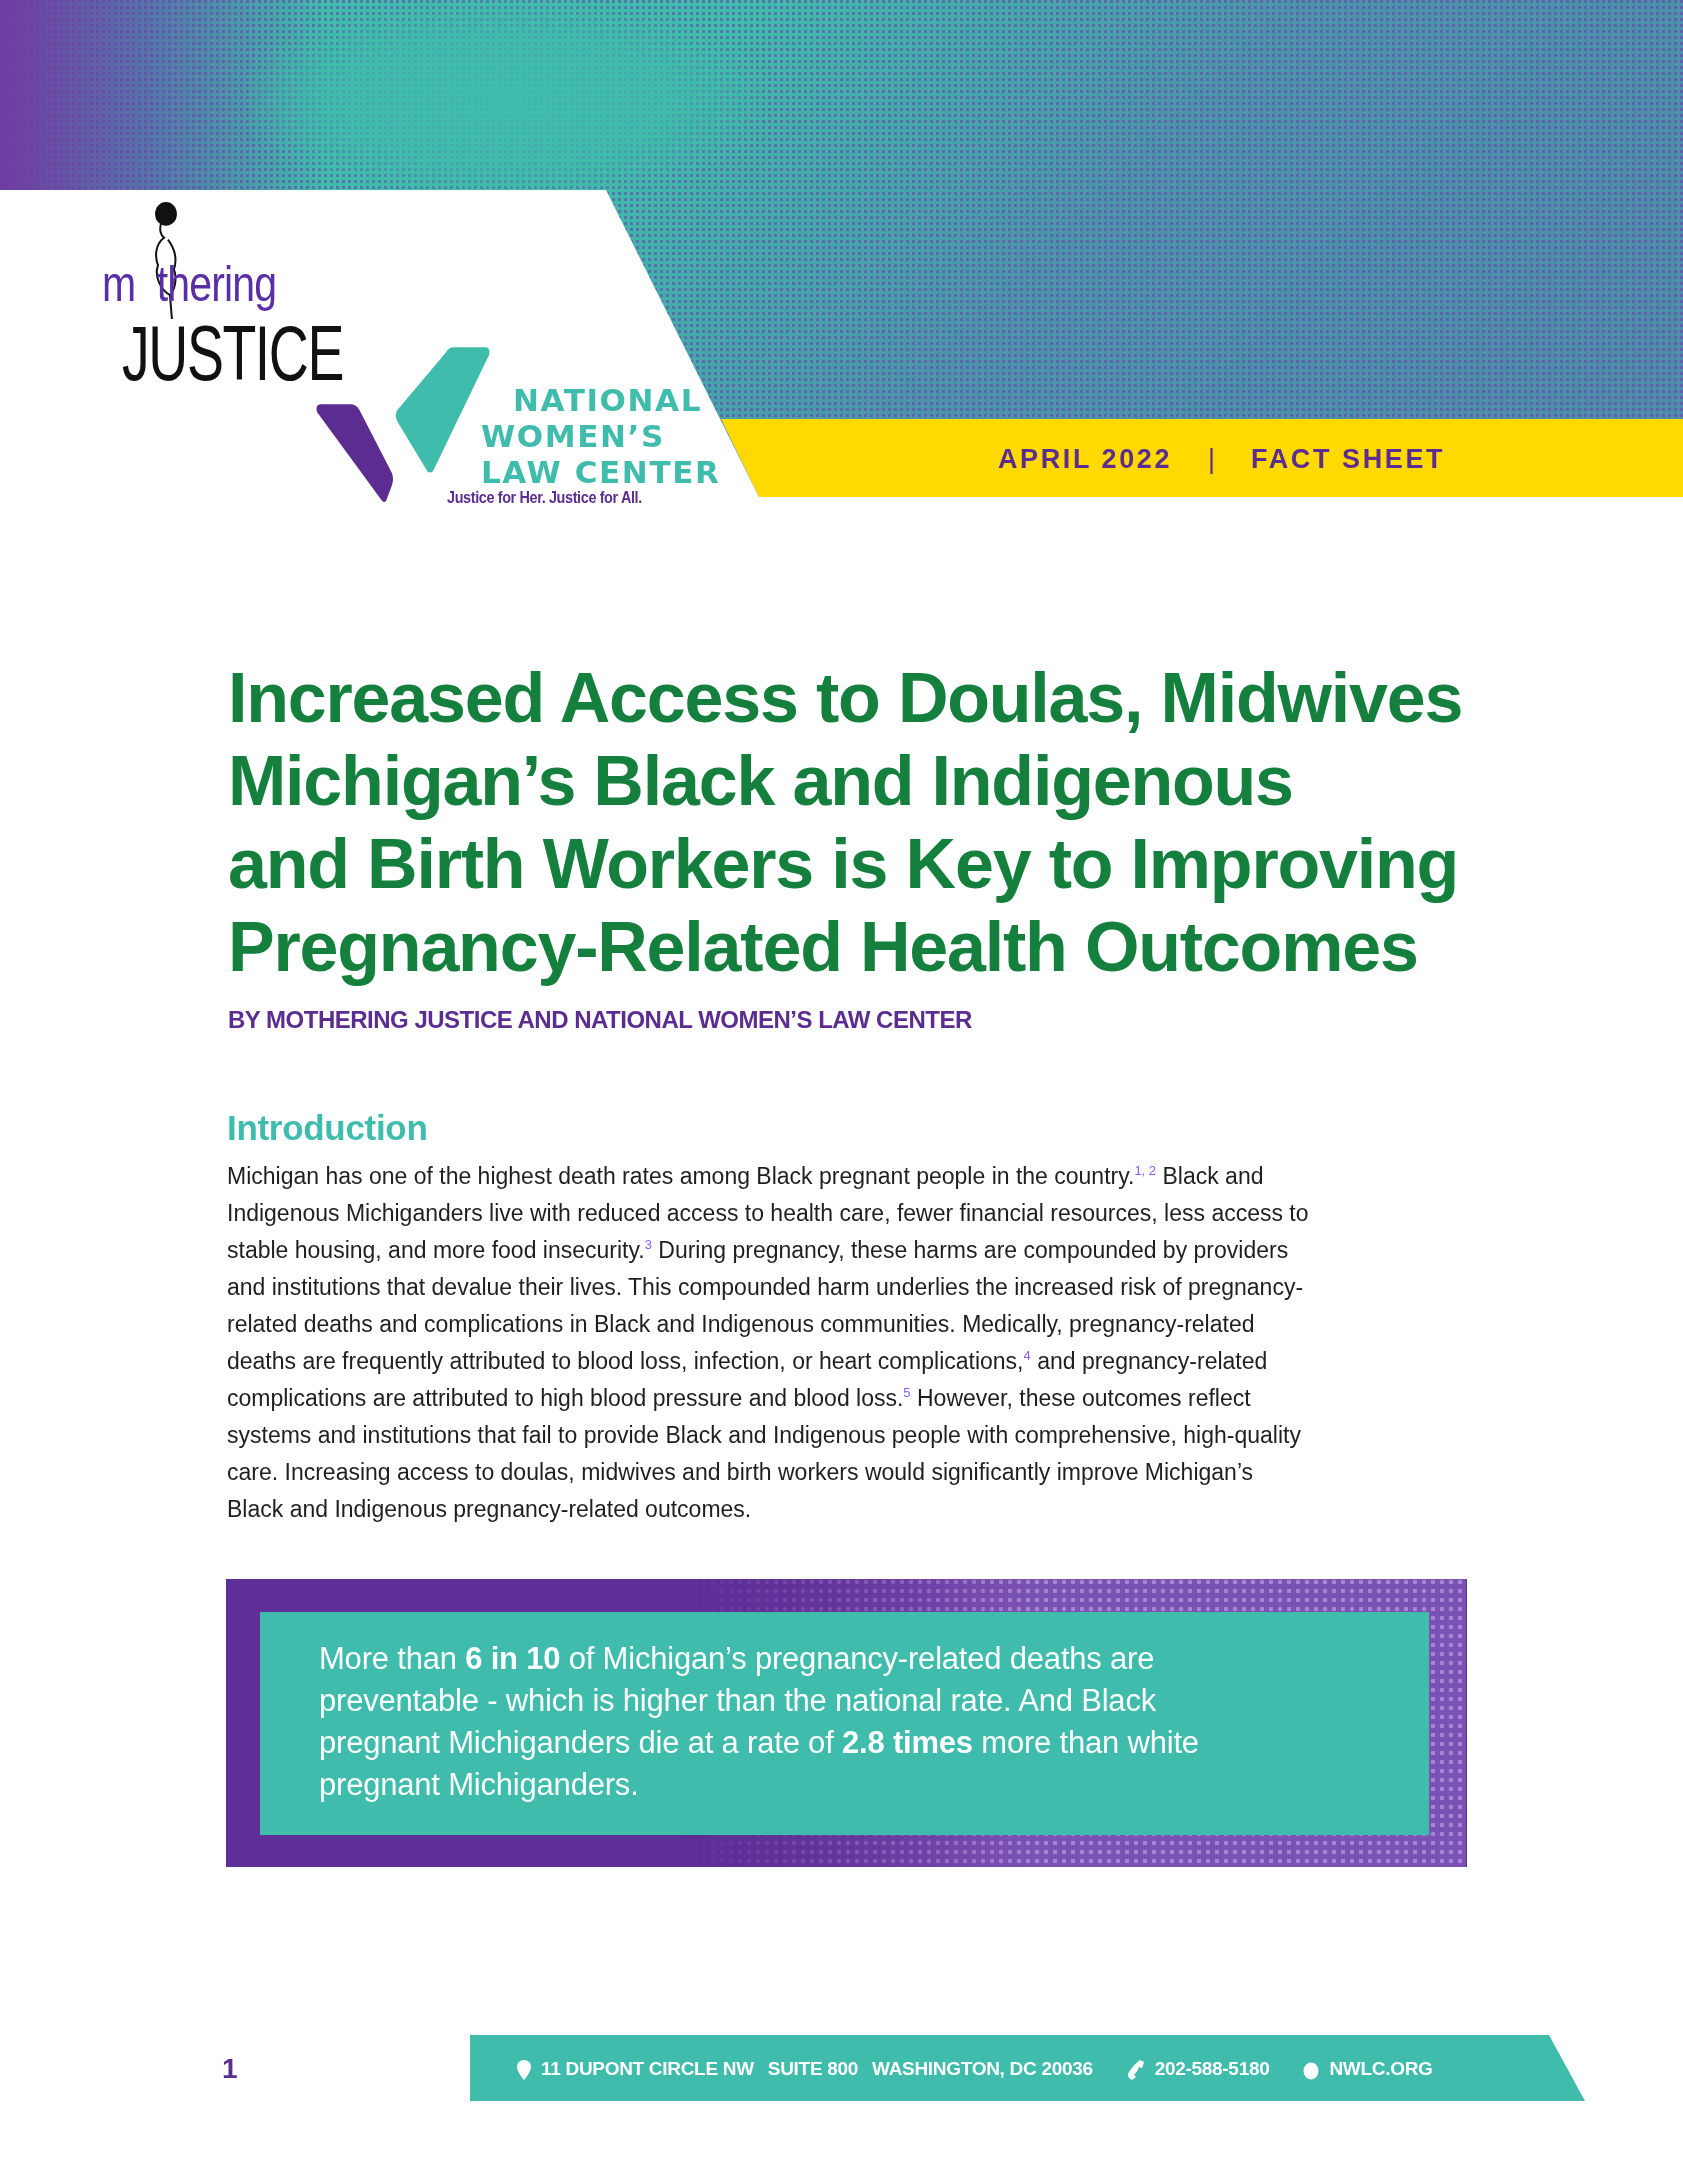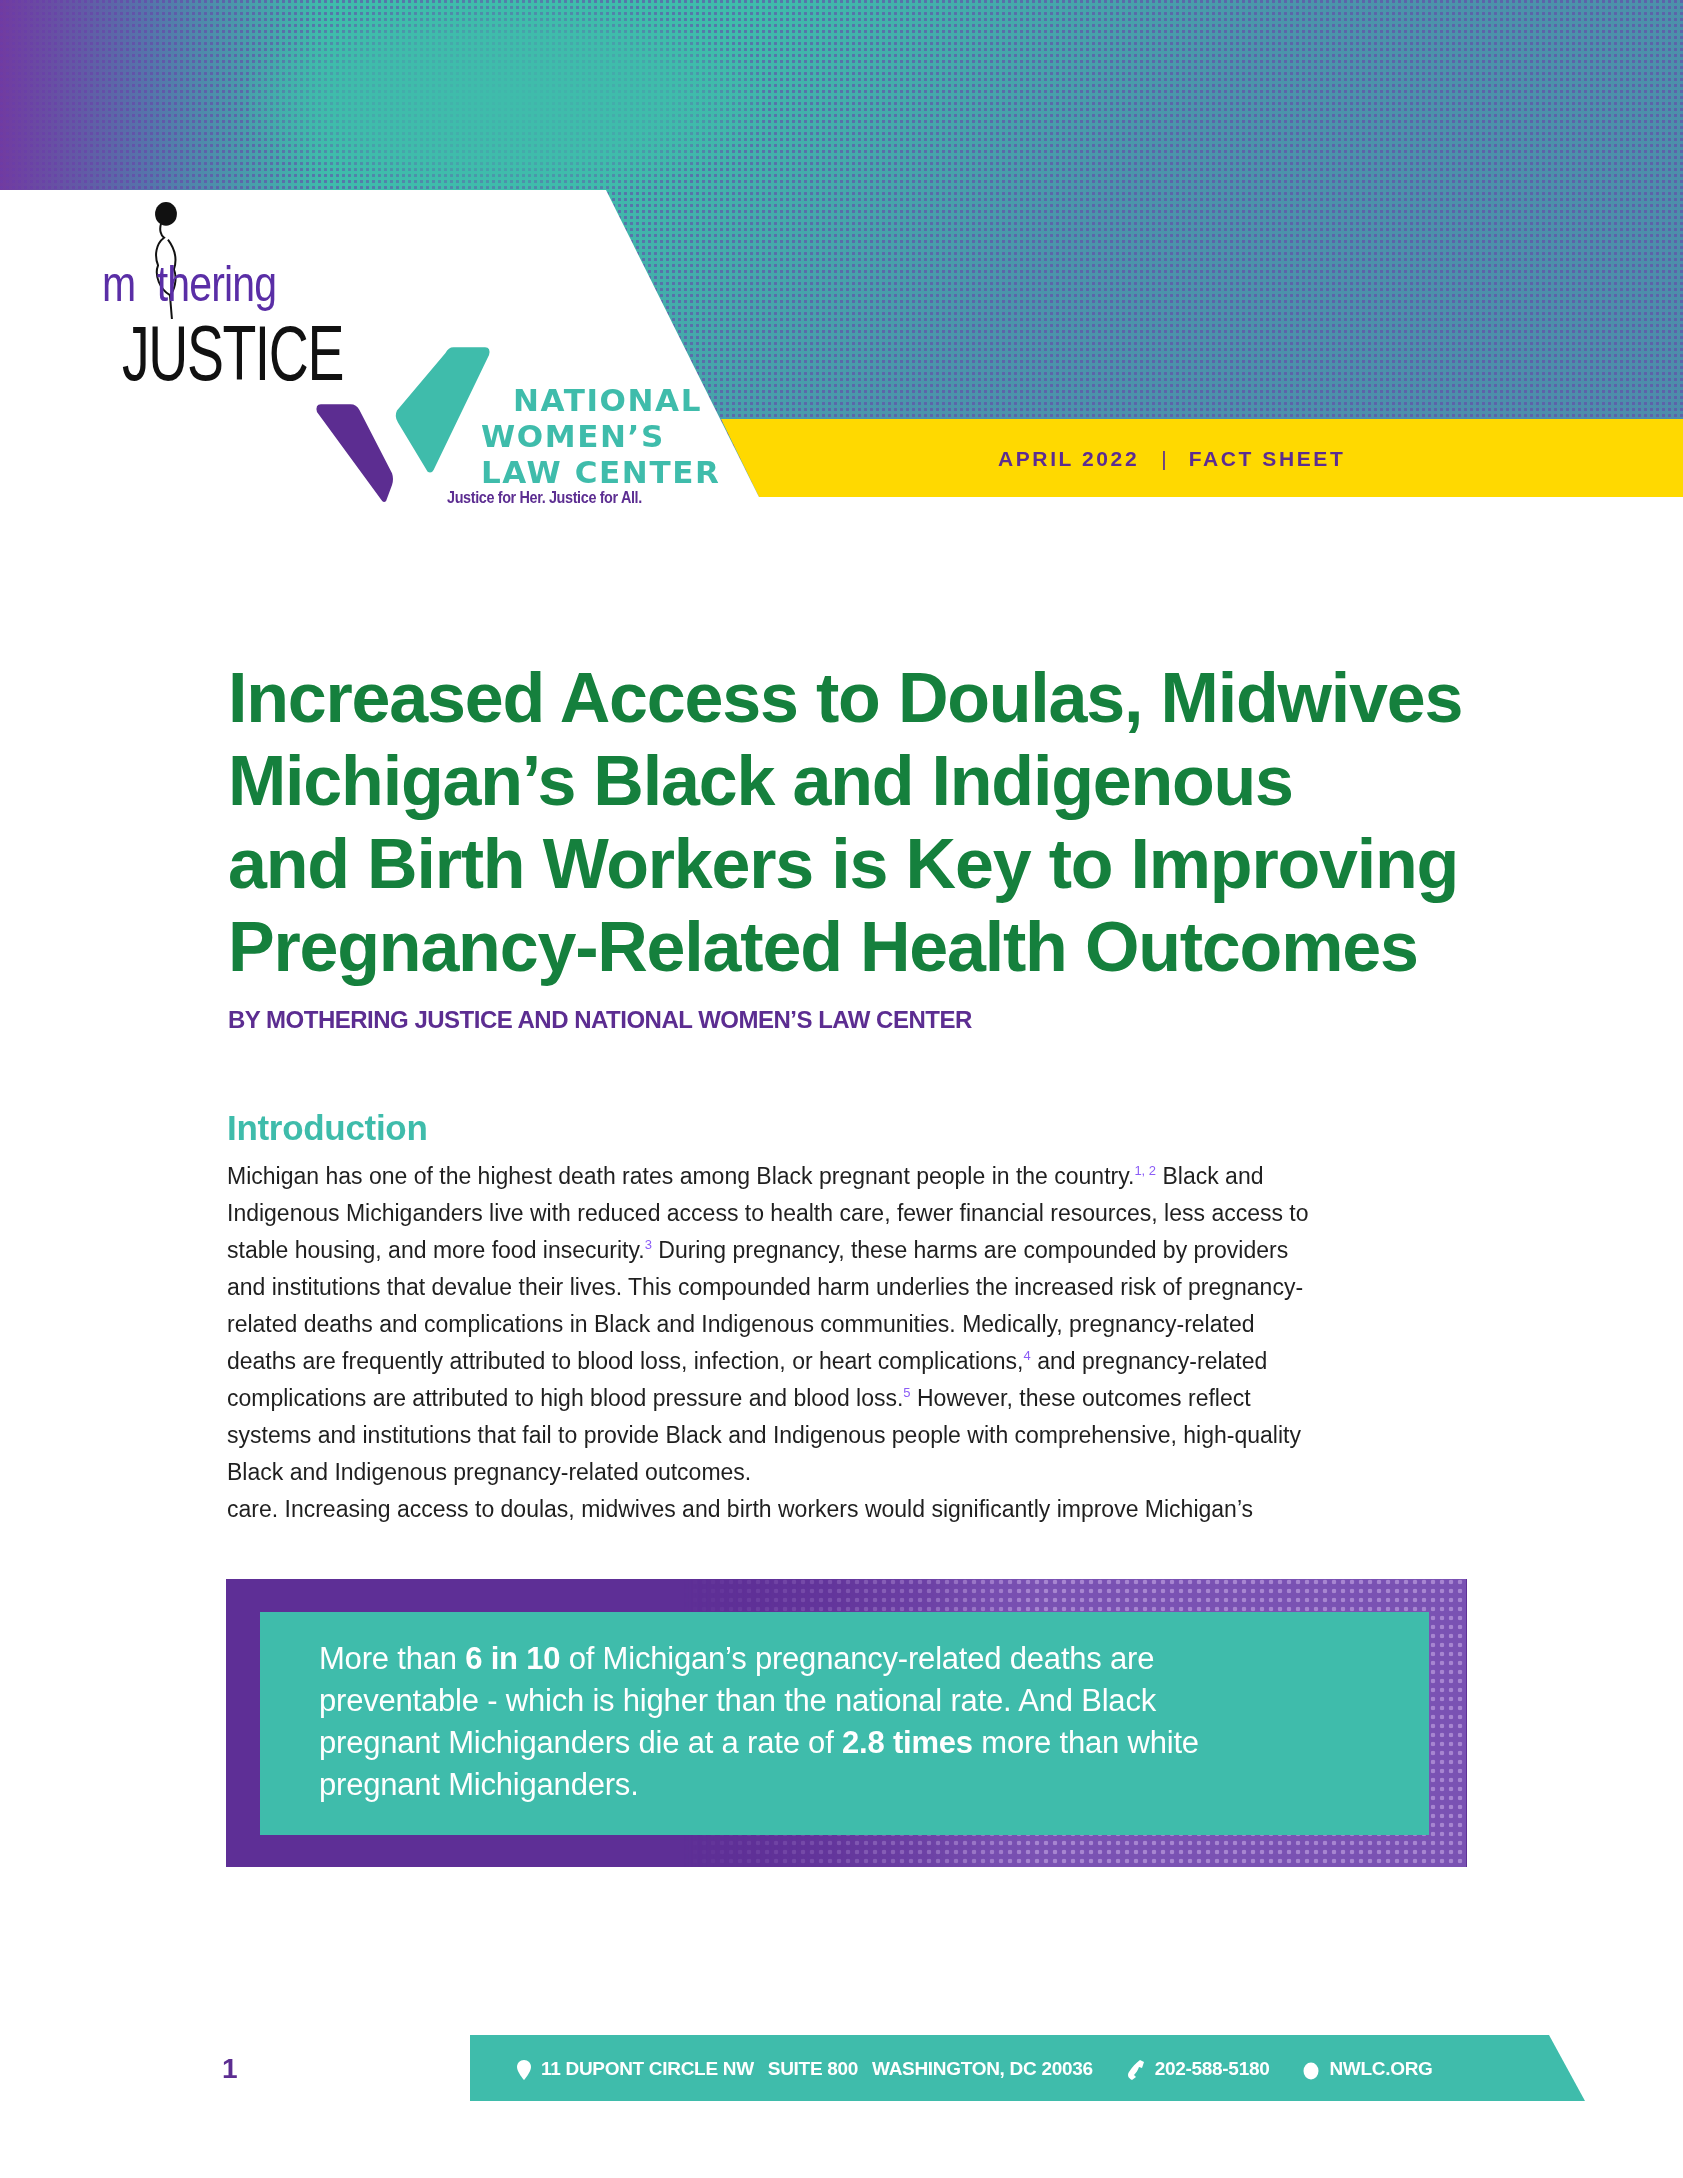--- a/index.html
+++ b/index.html
@@ -29,22 +29,22 @@
     background: #ffd900;
     clip-path: polygon(721px 0, 1683px 0, 1683px 78px, 759px 78px);
   }
   #white-panel {
     left: 0; top: 190px; width: 762px; height: 307px;
     background: #ffffff;
     clip-path: polygon(0 0, 606px 0, 759px 307px, 0 307px);
   }
   #dateline {
     left: 998px; top: 442px; height: 34px;
-    display: flex; align-items: center; gap: 22px;
-    color: #5c2d91; font-weight: bold; font-size: 21px; letter-spacing: 2.6px;
+    display: flex; align-items: center; gap: 36px;
+    color: #5c2d91; font-weight: bold; font-size: 27px; letter-spacing: 2.6px;
     font-family: "Liberation Sans", sans-serif;
   }
   #dateline .sep { font-weight: normal; letter-spacing: 0; }
 
   
   #mj-logo { left: 94px; top: 196px; width: 277px; height: 198px; }
   #mj-mothering {
     left: 8px; top: 63px; font-size: 50px; line-height: 50px;
     color: #5a2ea6; font-family: "Liberation Sans Narrow", "Liberation Sans", sans-serif;
     letter-spacing: -1px; transform: scaleX(0.82); transform-origin: left top;
@@ -194,22 +194,22 @@
 <h2 id="intro-heading" class="abs" style="margin:0;">Introduction</h2>
 <div id="intro-body" class="abs">
   <span class="line"><span>Michigan has one of the highest death rates among Black pregnant people in the country.</span><sup>1, 2</sup><span> Black and</span></span>
   <span class="line"><span>Indigenous Michiganders live with reduced access to health care, fewer financial resources, less access to</span></span>
   <span class="line"><span>stable housing, and more food insecurity.</span><sup>3</sup><span> During pregnancy, these harms are compounded by providers</span></span>
   <span class="line"><span>and institutions that devalue their lives. This compounded harm underlies the increased risk of pregnancy-</span></span>
   <span class="line"><span>related deaths and complications in Black and Indigenous communities. Medically, pregnancy-related</span></span>
   <span class="line"><span>deaths are frequently attributed to blood loss, infection, or heart complications,</span><sup>4</sup><span> and pregnancy-related</span></span>
   <span class="line"><span>complications are attributed to high blood pressure and blood loss.</span><sup>5</sup><span> However, these outcomes reflect</span></span>
   <span class="line"><span>systems and institutions that fail to provide Black and Indigenous people with comprehensive, high-quality</span></span>
+  <span class="line"><span>care. Increasing access to doulas, midwives and birth workers would significantly improve Michigan’s</span></span>
   <span class="line"><span>Black and Indigenous pregnancy-related outcomes.</span></span>
-  <span class="line"><span>care. Increasing access to doulas, midwives and birth workers would significantly improve Michigan’s</span></span>
 </div>
 
 <div id="callout-outer" class="abs"></div>
 <div id="callout-texture" class="abs"></div>
 <div id="callout-inner" class="abs"></div>
 <div id="callout-text" class="abs">
   <span class="line"><span>More than </span><b>6 in 10</b><span> of Michigan’s pregnancy-related deaths are</span></span>
   <span class="line">preventable - which is higher than the national rate. And Black</span>
   <span class="line"><span>pregnant Michiganders die at a rate of </span><b>2.8 times</b><span> more than white</span></span>
   <span class="line">pregnant Michiganders.</span>

